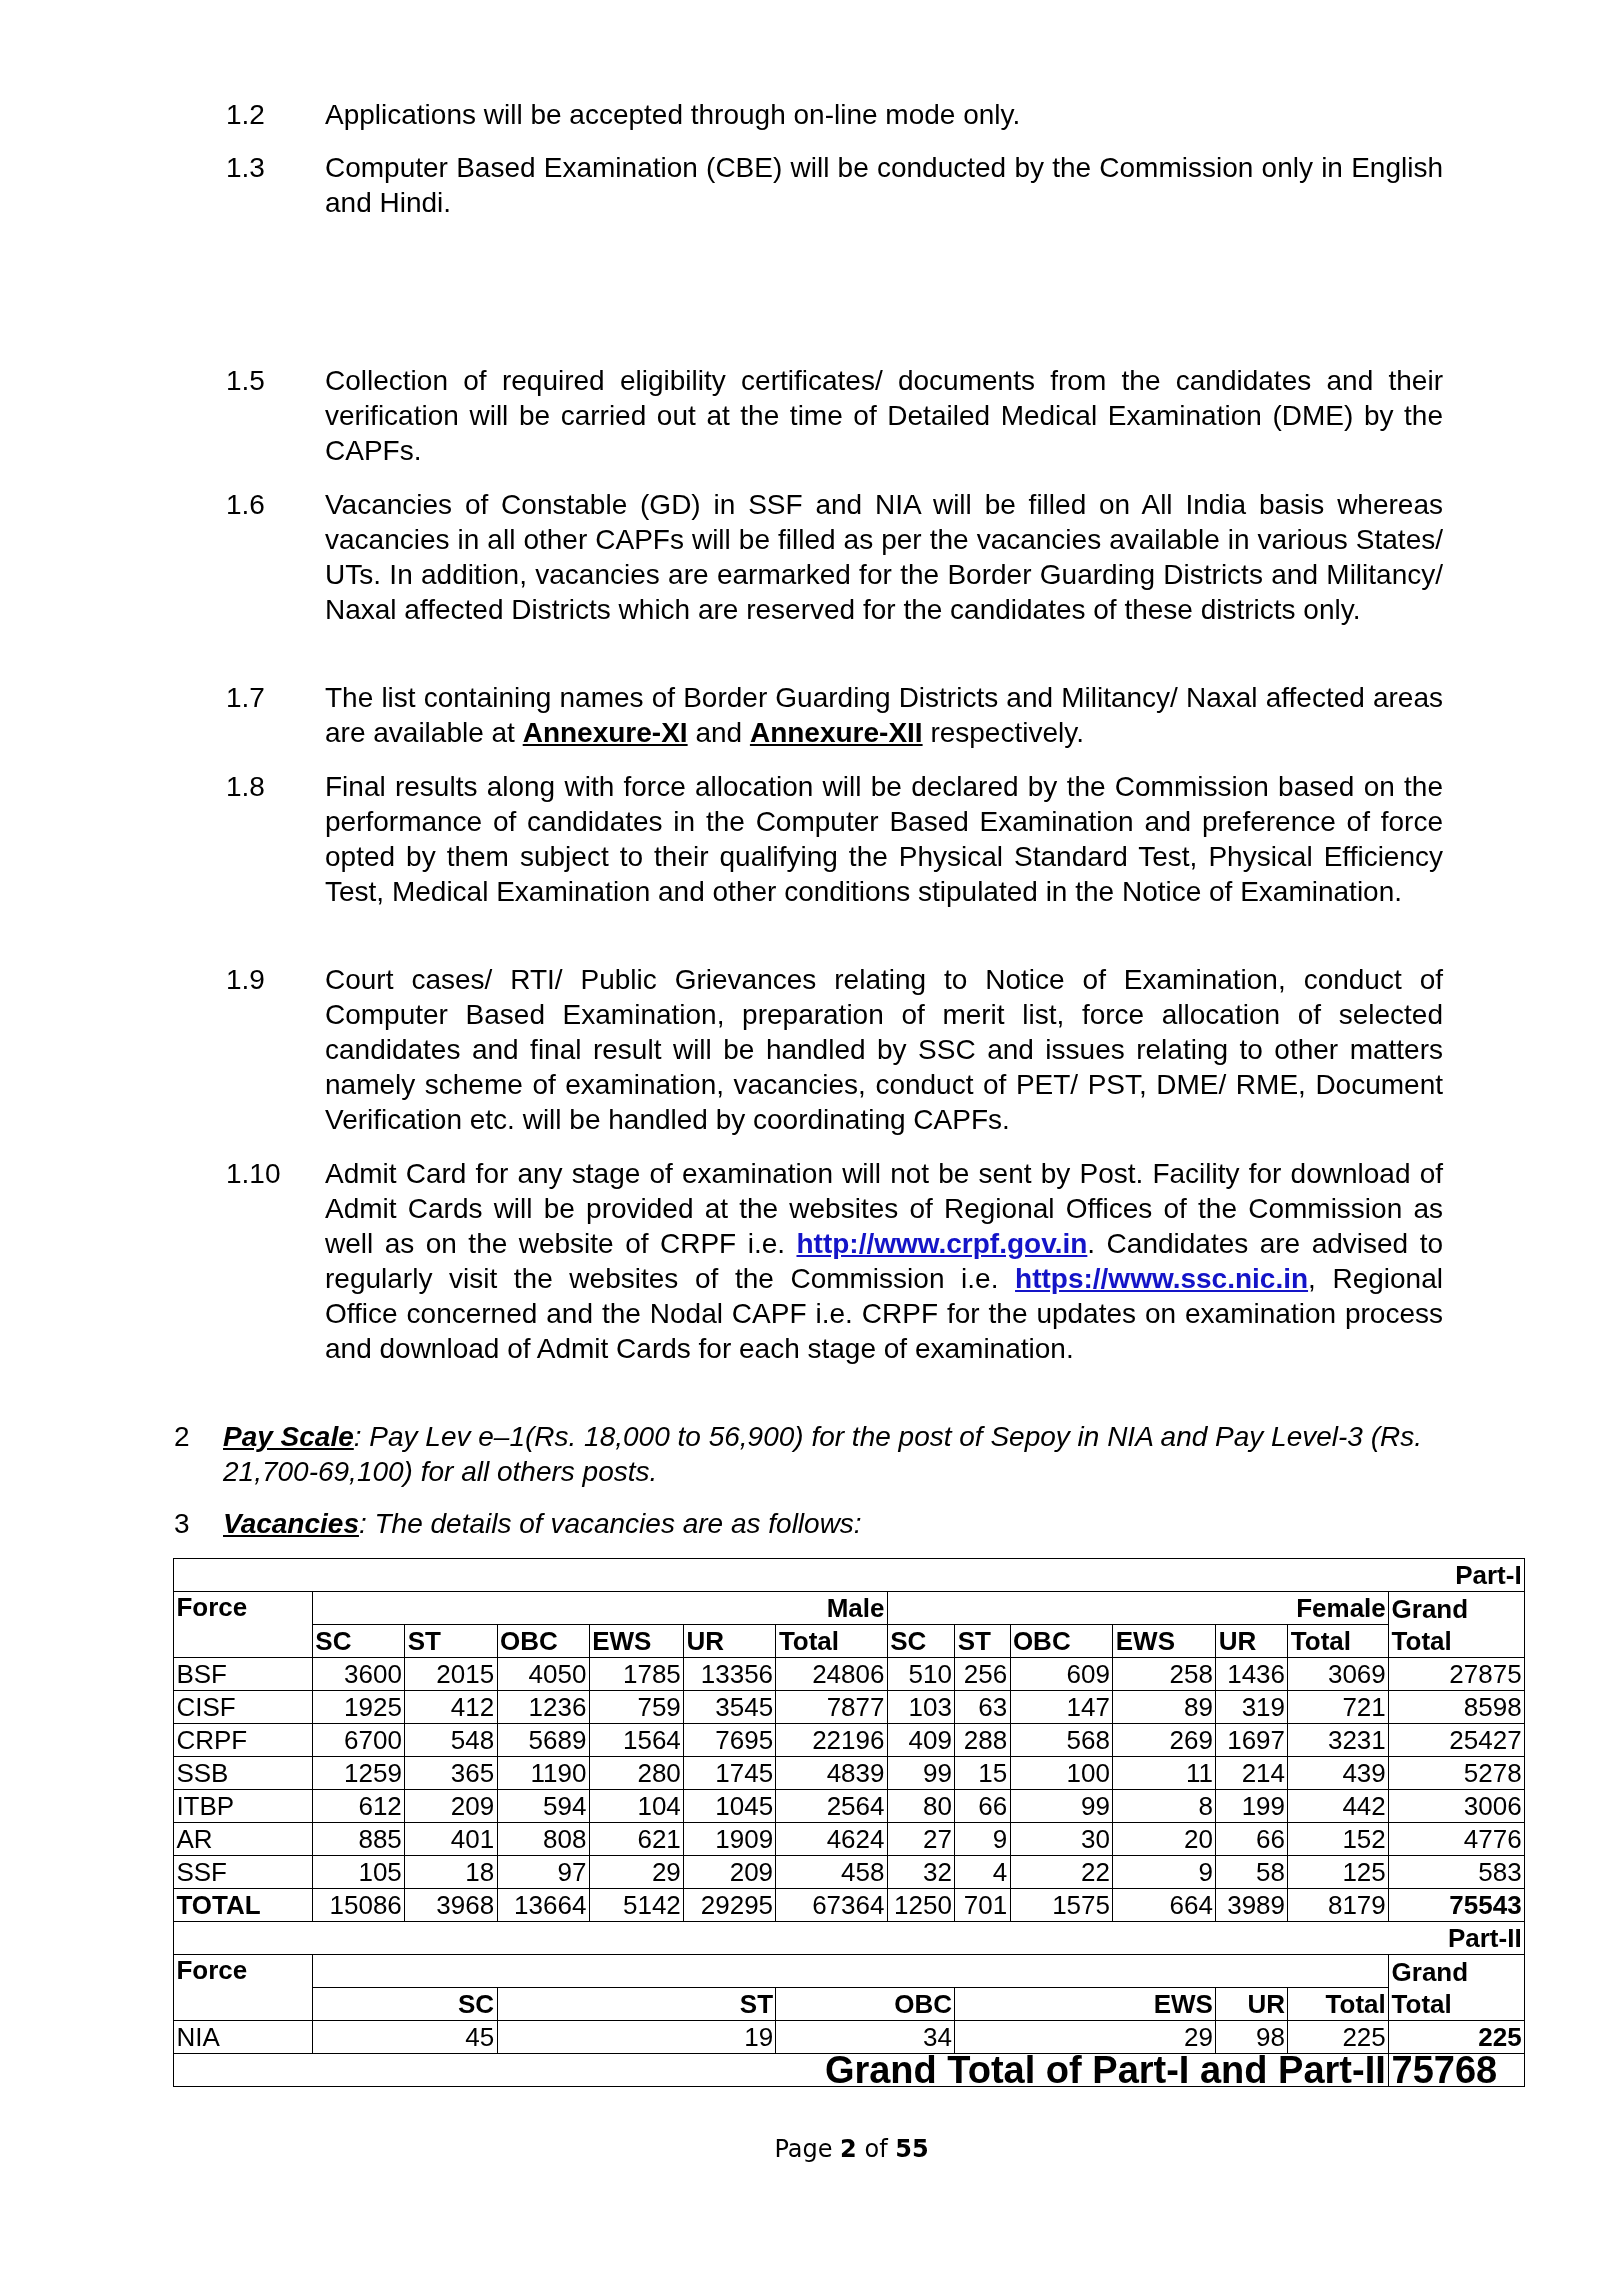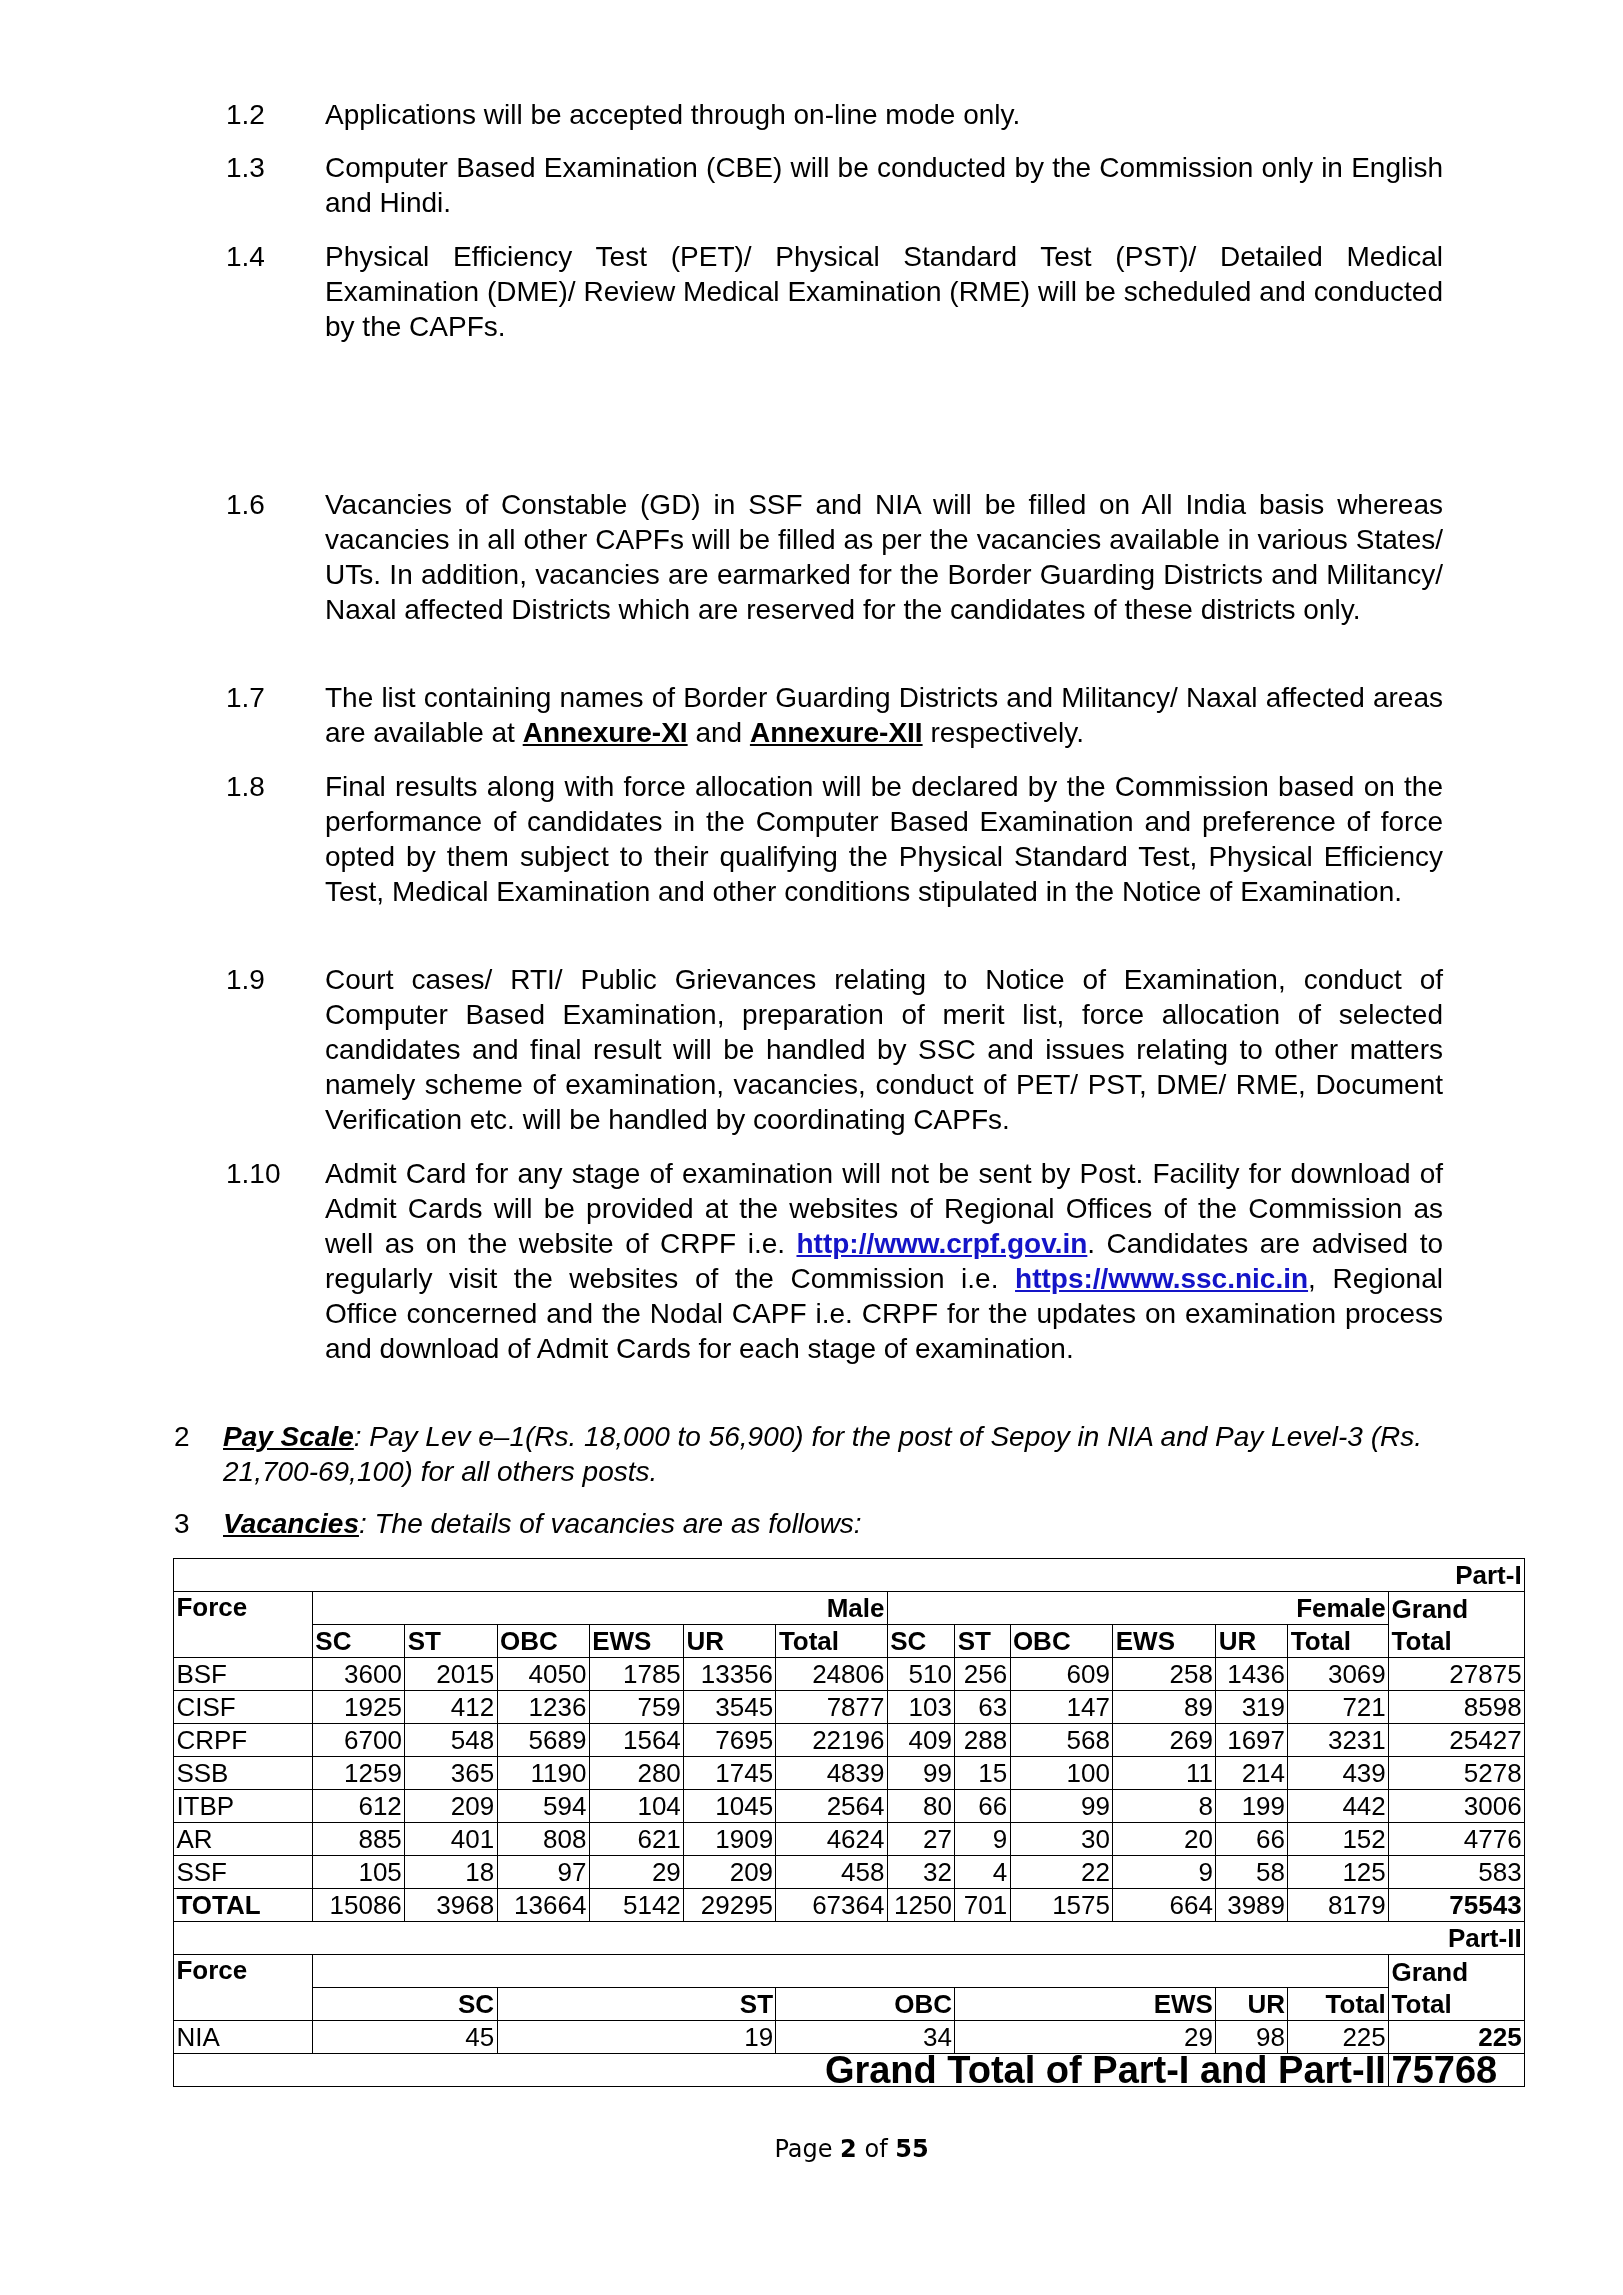--- a/index.html
+++ b/index.html
@@ -30,25 +30,25 @@
   <div class="para" style="top:94px">
     <span class="num">1.2</span>
     <div class="txt">Applications will be accepted through on-line mode only.</div>
   </div>
 
   <div class="para" style="top:147px">
     <span class="num">1.3</span>
     <div class="txt">Computer Based Examination (CBE) will be conducted by the Commission only in English and Hindi.</div>
   </div>
 
-  <div class="para" style="top:236px">
-    <span class="num">1.4</span>
-    <div class="txt">Physical Efficiency Test (PET)/ Physical Standard Test (PST)/ Detailed Medical Examination (DME)/ Review Medical Examination (RME) will be scheduled and conducted by the CAPFs.</div>
-  </div>
-
+
+  <div class="para" style="top:360px">
+    <span class="num">1.5</span>
+    <div class="txt">Collection of required eligibility certificates/ documents from the candidates and their verification will be carried out at the time of Detailed Medical Examination (DME) by the CAPFs.</div>
+  </div>
 
   <div class="para" style="top:484px">
     <span class="num">1.6</span>
     <div class="txt">Vacancies of Constable (GD) in SSF and NIA will be filled on All India basis whereas vacancies in all other CAPFs will be filled as per the vacancies available in various States/ UTs. In addition, vacancies are earmarked for the Border Guarding Districts and Militancy/ Naxal affected Districts which are reserved for the candidates of these districts only.</div>
   </div>
 
   <div class="para" style="top:677px">
     <span class="num">1.7</span>
     <div class="txt"><span>The list containing names of Border Guarding Districts and Militancy/ Naxal affected areas are available at </span><span class="bu">Annexure-XI</span><span> and </span><span class="bu">Annexure-XII</span><span> respectively.</span></div>
   </div>

